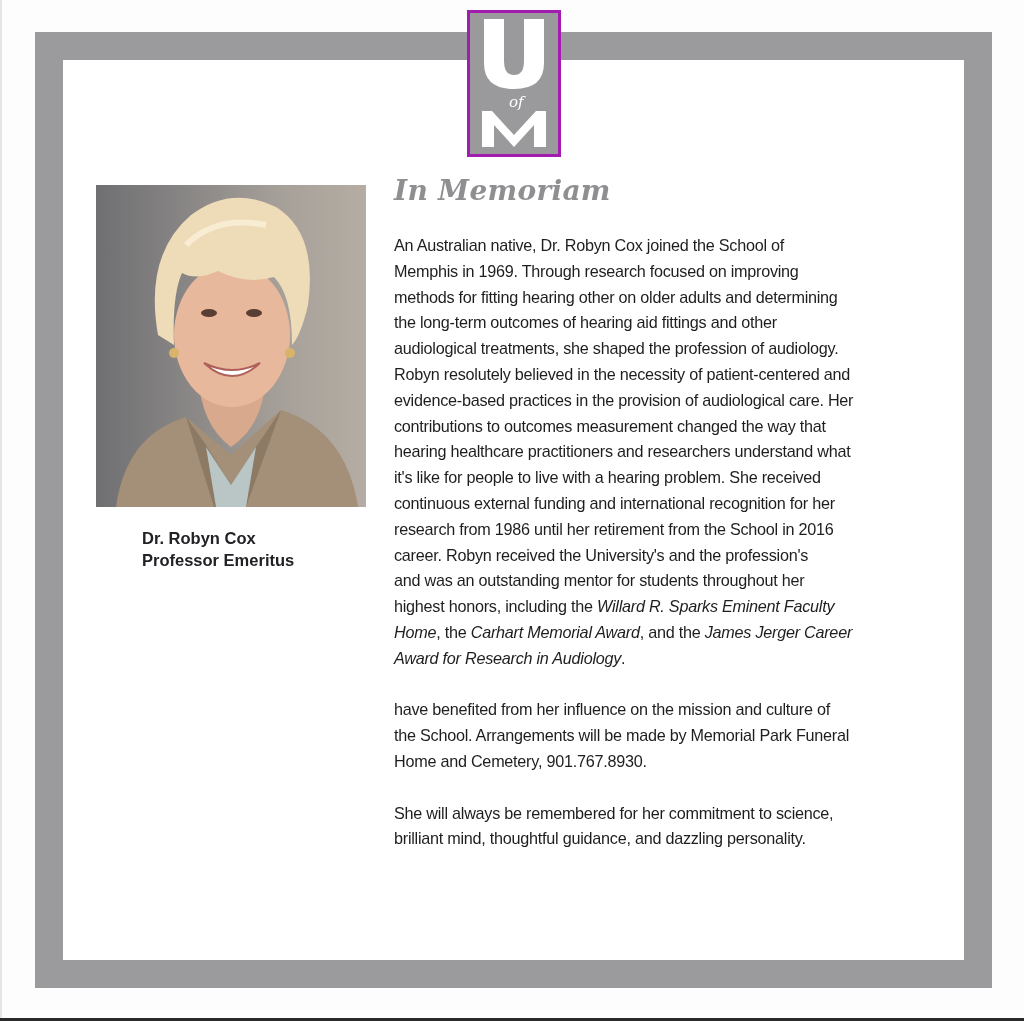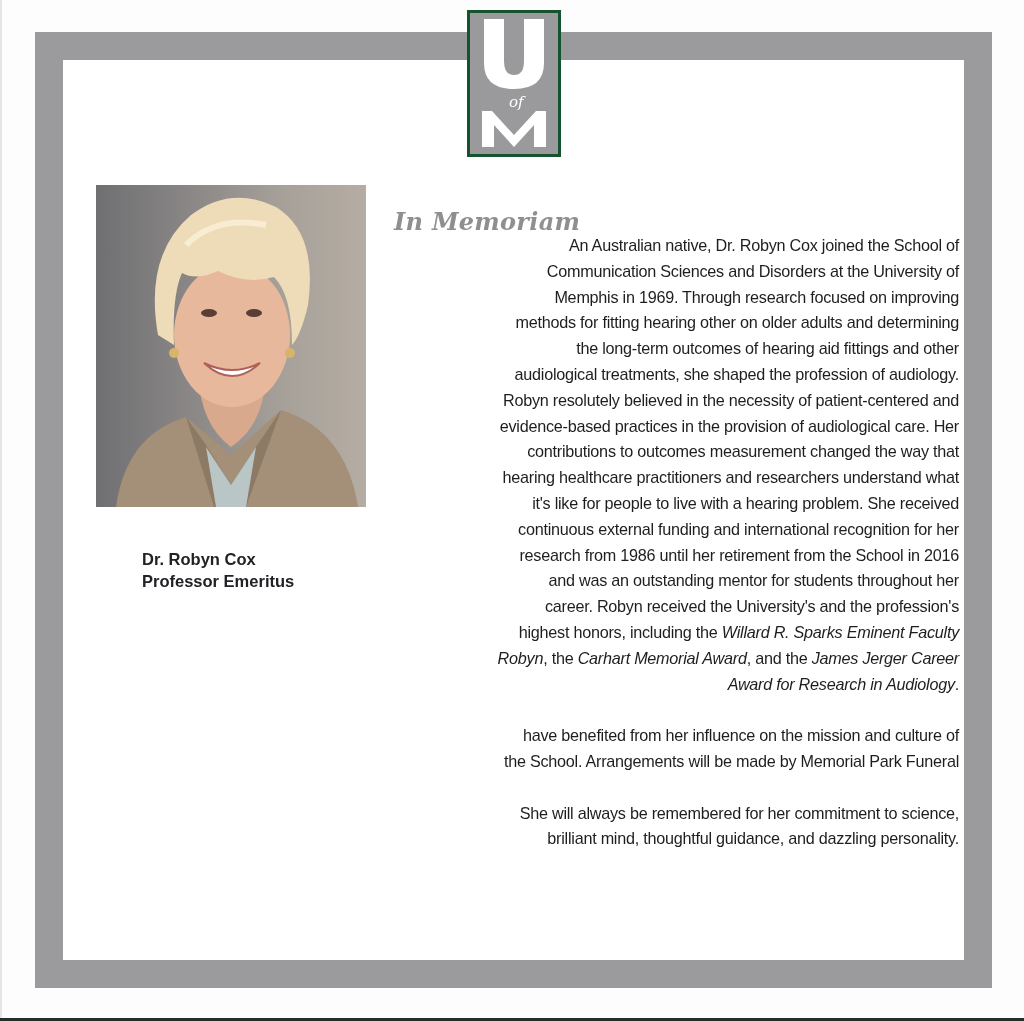--- a/index.html
+++ b/index.html
@@ -16,52 +16,52 @@
     width: 957px; height: 956px;
     box-sizing: border-box;
     border: 28px solid #9b9b9e;
     background: #ffffff;
   }
 
   .logo {
     position: absolute; left: 467px; top: 10px;
     width: 94px; height: 147px;
     background: #9a9a9d;
-    border: 3px solid #14532d;
+    border: 3px solid #a21caf;
     box-sizing: border-box;
   }
   .logo svg { position: absolute; left: 0; top: 0; }
 
   .photo {
     position: absolute; left: 96px; top: 185px;
     width: 270px; height: 322px;
     overflow: hidden;
     background: linear-gradient(90deg, #6f6f72 0%, #8a8786 35%, #a7a19a 70%, #b5ada3 100%);
   }
 
   .caption {
-    position: absolute; left: 142px; top: 548px;
+    position: absolute; left: 142px; top: 527px;
     font-weight: bold; font-size: 16.5px; line-height: 22px; color: #222226;
   }
 
   .heading {
     position: absolute; left: 394px; top: 174px;
     font-family: "DejaVu Serif", serif;
     font-style: italic; font-weight: bold;
-    font-size: 24px; color: #8f8f92; letter-spacing: 0.3px; margin-top: 33px;
+    font-size: 28px; color: #8f8f92; letter-spacing: 0.3px;
   }
 
   .body {
     position: absolute; left: 394px; top: 233px;
     width: 565px;
     font-size: 16.2px; line-height: 25.8px; color: #1e1e20;
     letter-spacing: -0.25px;
   }
   .body p { margin: 0 0 25.8px 0; white-space: nowrap; }
-  .body .line { display: block; text-align: right; }
+  .body .line { display: block; }
   .body em { font-style: italic; }
 </style>
 </head>
 <body>
 
 <div class="left-edge"></div>
 
 <div class="frame"></div>
 
 <div class="logo">
@@ -104,41 +104,41 @@
 <div class="caption">
   <div>Dr. Robyn Cox</div>
   <div>Professor Emeritus</div>
 </div>
 
 <div class="heading">In Memoriam</div>
 
 <div class="body">
   <p>
     <span class="line">An Australian native, Dr. Robyn Cox joined the School of</span>
-    <span class="line">Communication Sciences and Disorders at the University of</span>
     <span class="line">Memphis in 1969. Through research focused on improving</span>
     <span class="line">methods for fitting hearing other on older adults and determining</span>
     <span class="line">the long-term outcomes of hearing aid fittings and other</span>
     <span class="line">audiological treatments, she shaped the profession of audiology.</span>
     <span class="line">Robyn resolutely believed in the necessity of patient-centered and</span>
     <span class="line">evidence-based practices in the provision of audiological care. Her</span>
     <span class="line">contributions to outcomes measurement changed the way that</span>
     <span class="line">hearing healthcare practitioners and researchers understand what</span>
     <span class="line">it's like for people to live with a hearing problem. She received</span>
     <span class="line">continuous external funding and international recognition for her</span>
     <span class="line">research from 1986 until her retirement from the School in 2016</span>
+    <span class="line">career. Robyn received the University's and the profession's</span>
     <span class="line">and was an outstanding mentor for students throughout her</span>
-    <span class="line">career. Robyn received the University's and the profession's</span>
     <span class="line"><span>highest honors, including the </span><em>Willard R. Sparks Eminent Faculty</em></span>
-    <span class="line"><em>Robyn</em><span>, the </span><em>Carhart Memorial Award</em><span>, and the </span><em>James Jerger Career</em></span>
+    <span class="line"><em>Home</em><span>, the </span><em>Carhart Memorial Award</em><span>, and the </span><em>James Jerger Career</em></span>
     <span class="line"><em>Award for Research in Audiology</em><span>.</span></span>
   </p>
   <p>
     <span class="line">have benefited from her influence on the mission and culture of</span>
     <span class="line">the School. Arrangements will be made by Memorial Park Funeral</span>
+    <span class="line">Home and Cemetery, 901.767.8930.</span>
   </p>
   <p>
     <span class="line">She will always be remembered for her commitment to science,</span>
     <span class="line">brilliant mind, thoughtful guidance, and dazzling personality.</span>
   </p>
 </div>
 
 <div class="bottom-rule"></div>
 
 </body></html>

